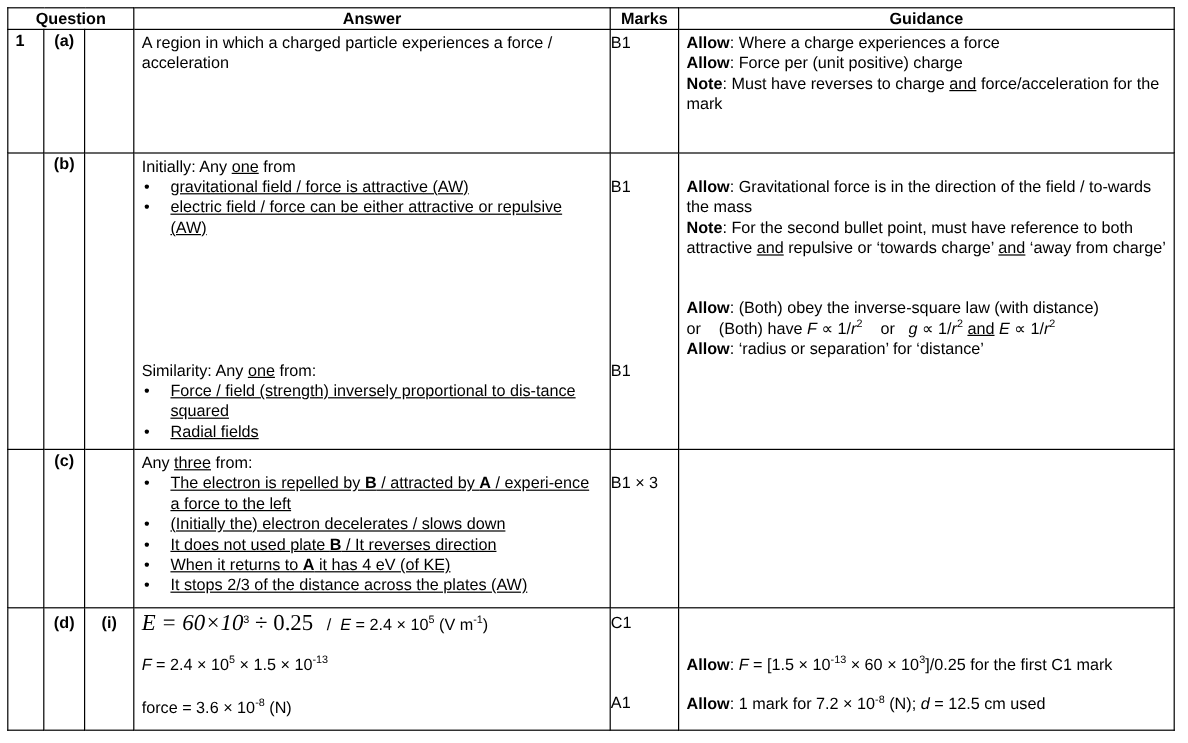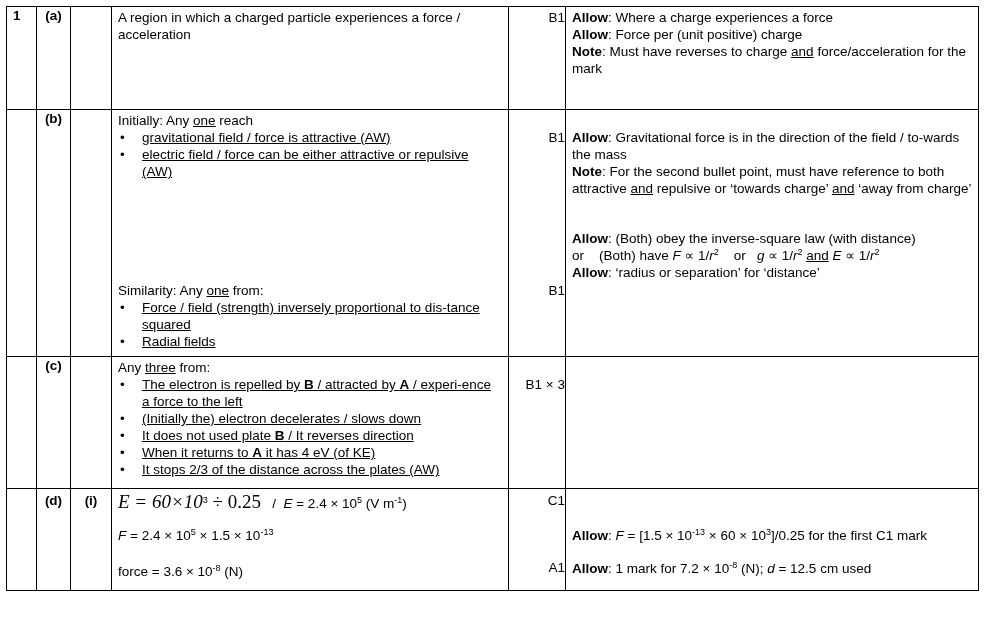--- a/index.html
+++ b/index.html
@@ -4,21 +4,21 @@
 <style>
   html, body { margin:0; padding:0; background:#ffffff; }
   body { width:990px; height:619px; position:relative; overflow:hidden;
          font-family:"Liberation Sans", sans-serif; font-size:13.5px; color:#000; }
   table.ms { position:absolute; left:6px; top:6px; border-collapse:collapse; table-layout:fixed; width:972px; }
   table.ms td, table.ms th { border:1.3px solid #000; vertical-align:top; padding:0; line-height:17px; }
   th { font-weight:bold; font-size:13.5px; text-align:center; height:16px; line-height:16px; }
   .qn { font-weight:bold; padding-left:6px !important; }
   .qp { font-weight:bold; text-align:center; }
   .ans { padding:2px 6px 0 6px !important; }
-  .mk { text-align:right; padding-top:2px !important; }
+  .mk { text-align:left; padding-top:2px !important; }
   .gd { padding:2px 6px 0 6px !important; }
   ul { margin:0; padding:0 0 0 24px; }
   li { list-style:none; position:relative;text-decoration:underline; }
   li::before { content:"\2022"; position:absolute; left:-22px; }
   b { font-weight:bold; }
   u { text-decoration:underline; }
   i { font-style:italic; }
   sup { font-size:9px; line-height:0; vertical-align:super; }
   .serif { font-family:"Liberation Serif", serif; font-style:italic; font-size:19px; }
   .serif .up { font-style:normal; }
@@ -29,20 +29,26 @@
 <table class="ms">
   <colgroup>
     <col style="width:30px">
       <col style="width:34px">
       <col style="width:41px">
     <col style="width:397px">
       <col style="width:57px">
       <col style="width:413px">
   </colgroup>
   <tbody>
+      <tr>
+    <th colspan="3">Question</th>
+    <th>Answer</th>
+    <th>Marks</th>
+    <th>Guidance</th>
+  </tr>
 
   <tr style="height:103px">
     <td class="qn">1</td>
     <td class="qp">(a)</td>
     <td class="qp"></td>
     <td class="ans">
       <span>A region in which a charged particle experiences a force / acceleration</span>
     </td>
     <td class="mk">
       <span>B1</span>
@@ -52,21 +58,21 @@
       <div><b>Allow</b><span>: Force per (unit positive) charge</span></div>
       <div><b>Note</b><span>: Must have reverses to charge </span><u>and</u><span> force/acceleration for the mark</span></div>
     </td>
   </tr>
 
   <tr style="height:247px">
     <td class="qn"></td>
     <td class="qp">(b)</td>
     <td class="qp"></td>
     <td class="ans">
-      <div><span>Initially: Any </span><u>one</u><span> reach</span></div>
+      <div><span>Initially: Any </span><u>one</u><span> from</span></div>
       <ul>
         <li>gravitational field / force is attractive (AW)</li>
         <li>electric field / force can be either attractive or repulsive (AW)</li>
       </ul>
       <div style="height:102px"></div>
       <div><span>Similarity: Any </span><u>one</u><span> from:</span></div>
       <ul>
         <li>Force / field (strength) inversely proportional to dis-tance squared</li>
         <li>Radial fields</li>
       </ul>

